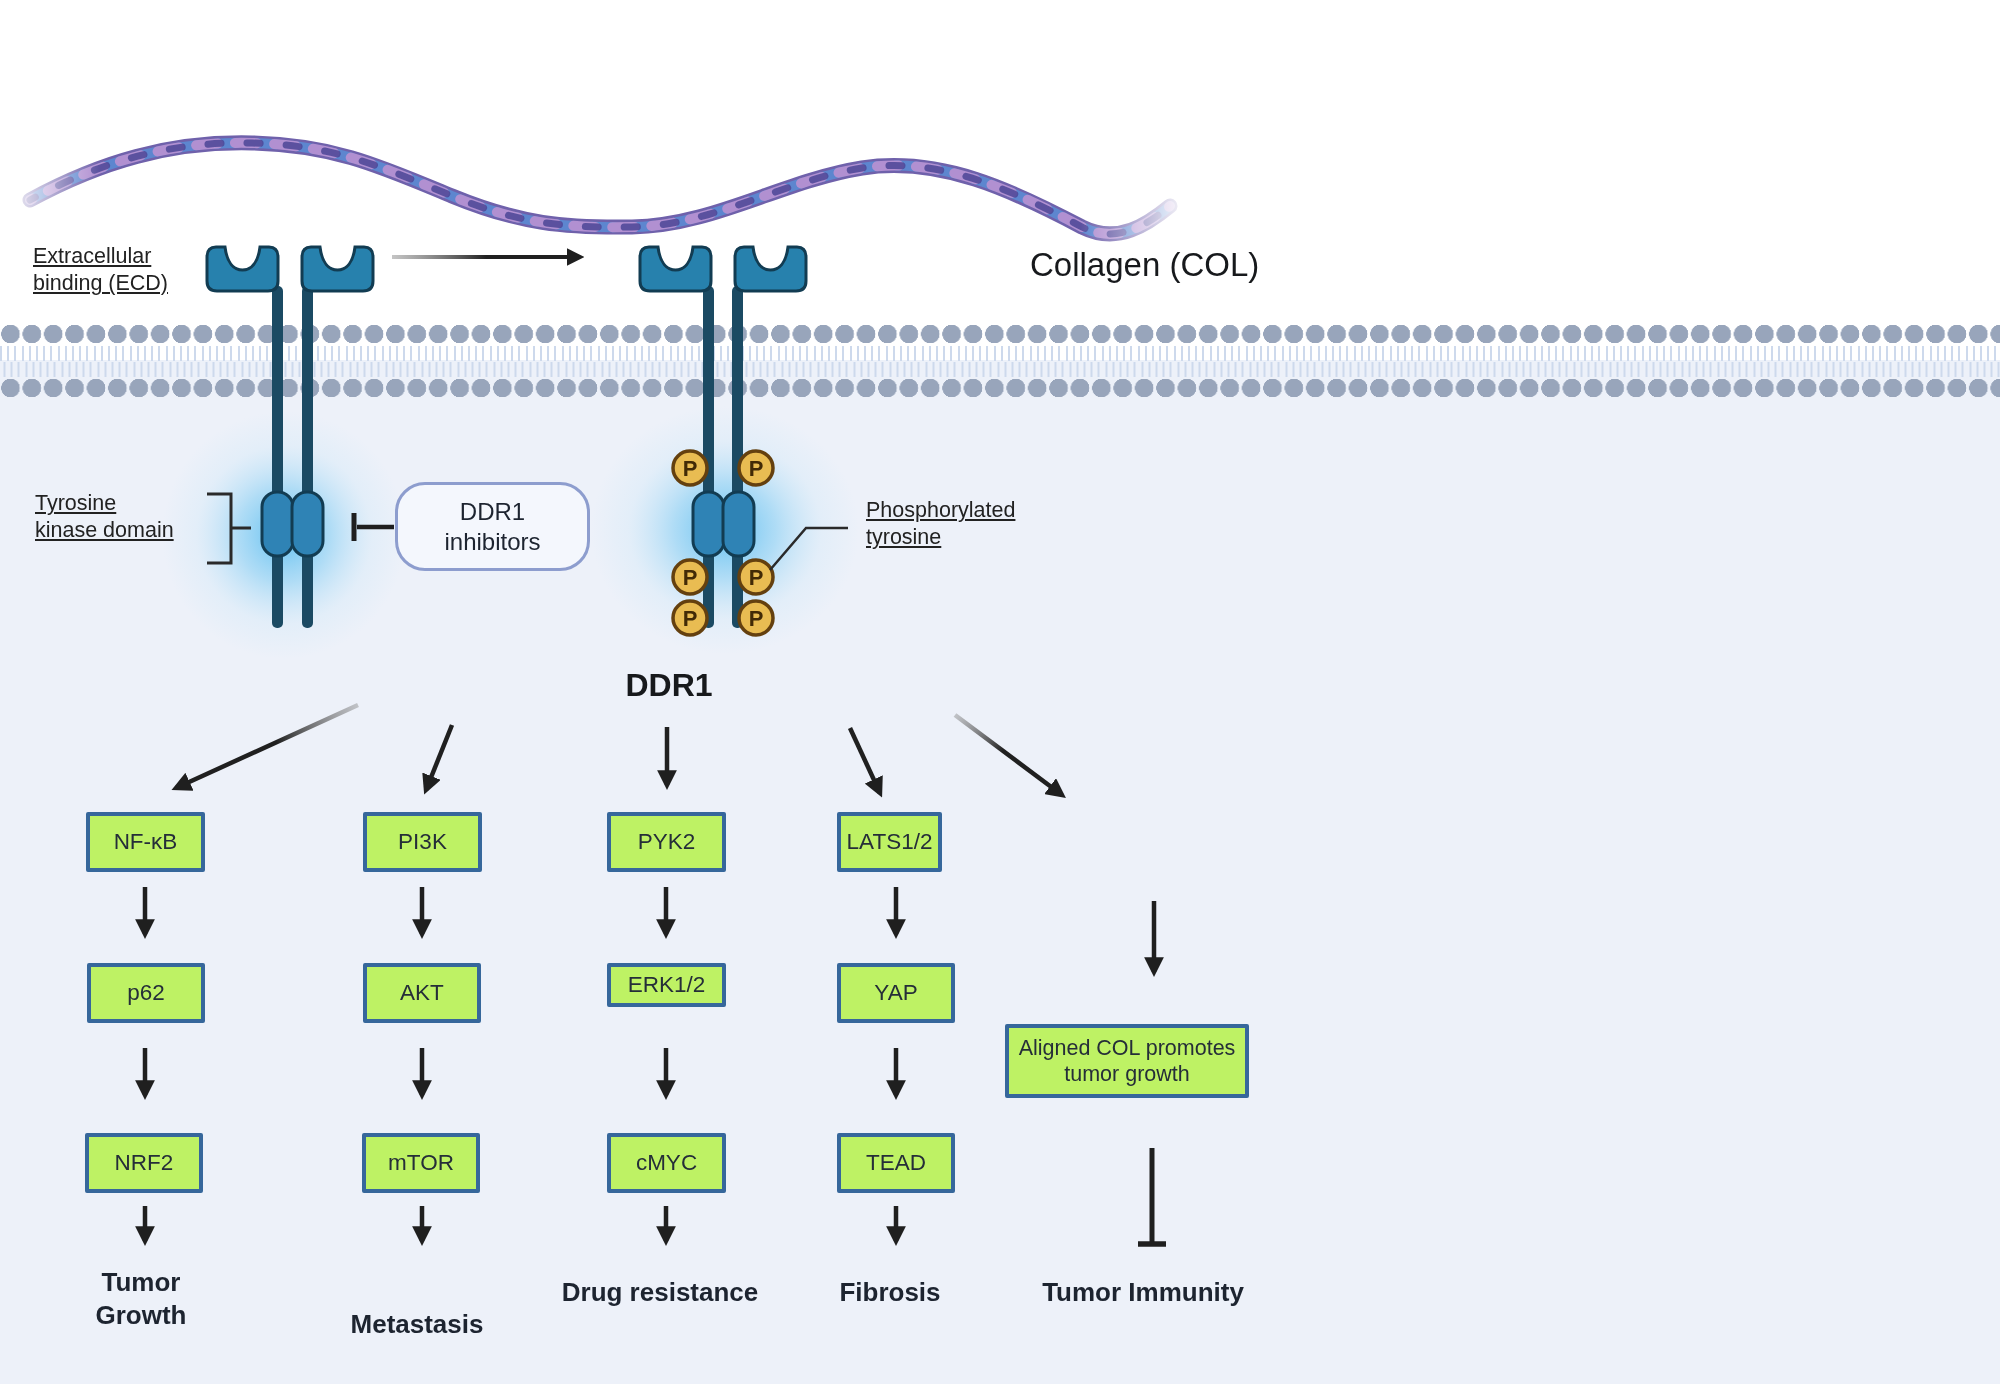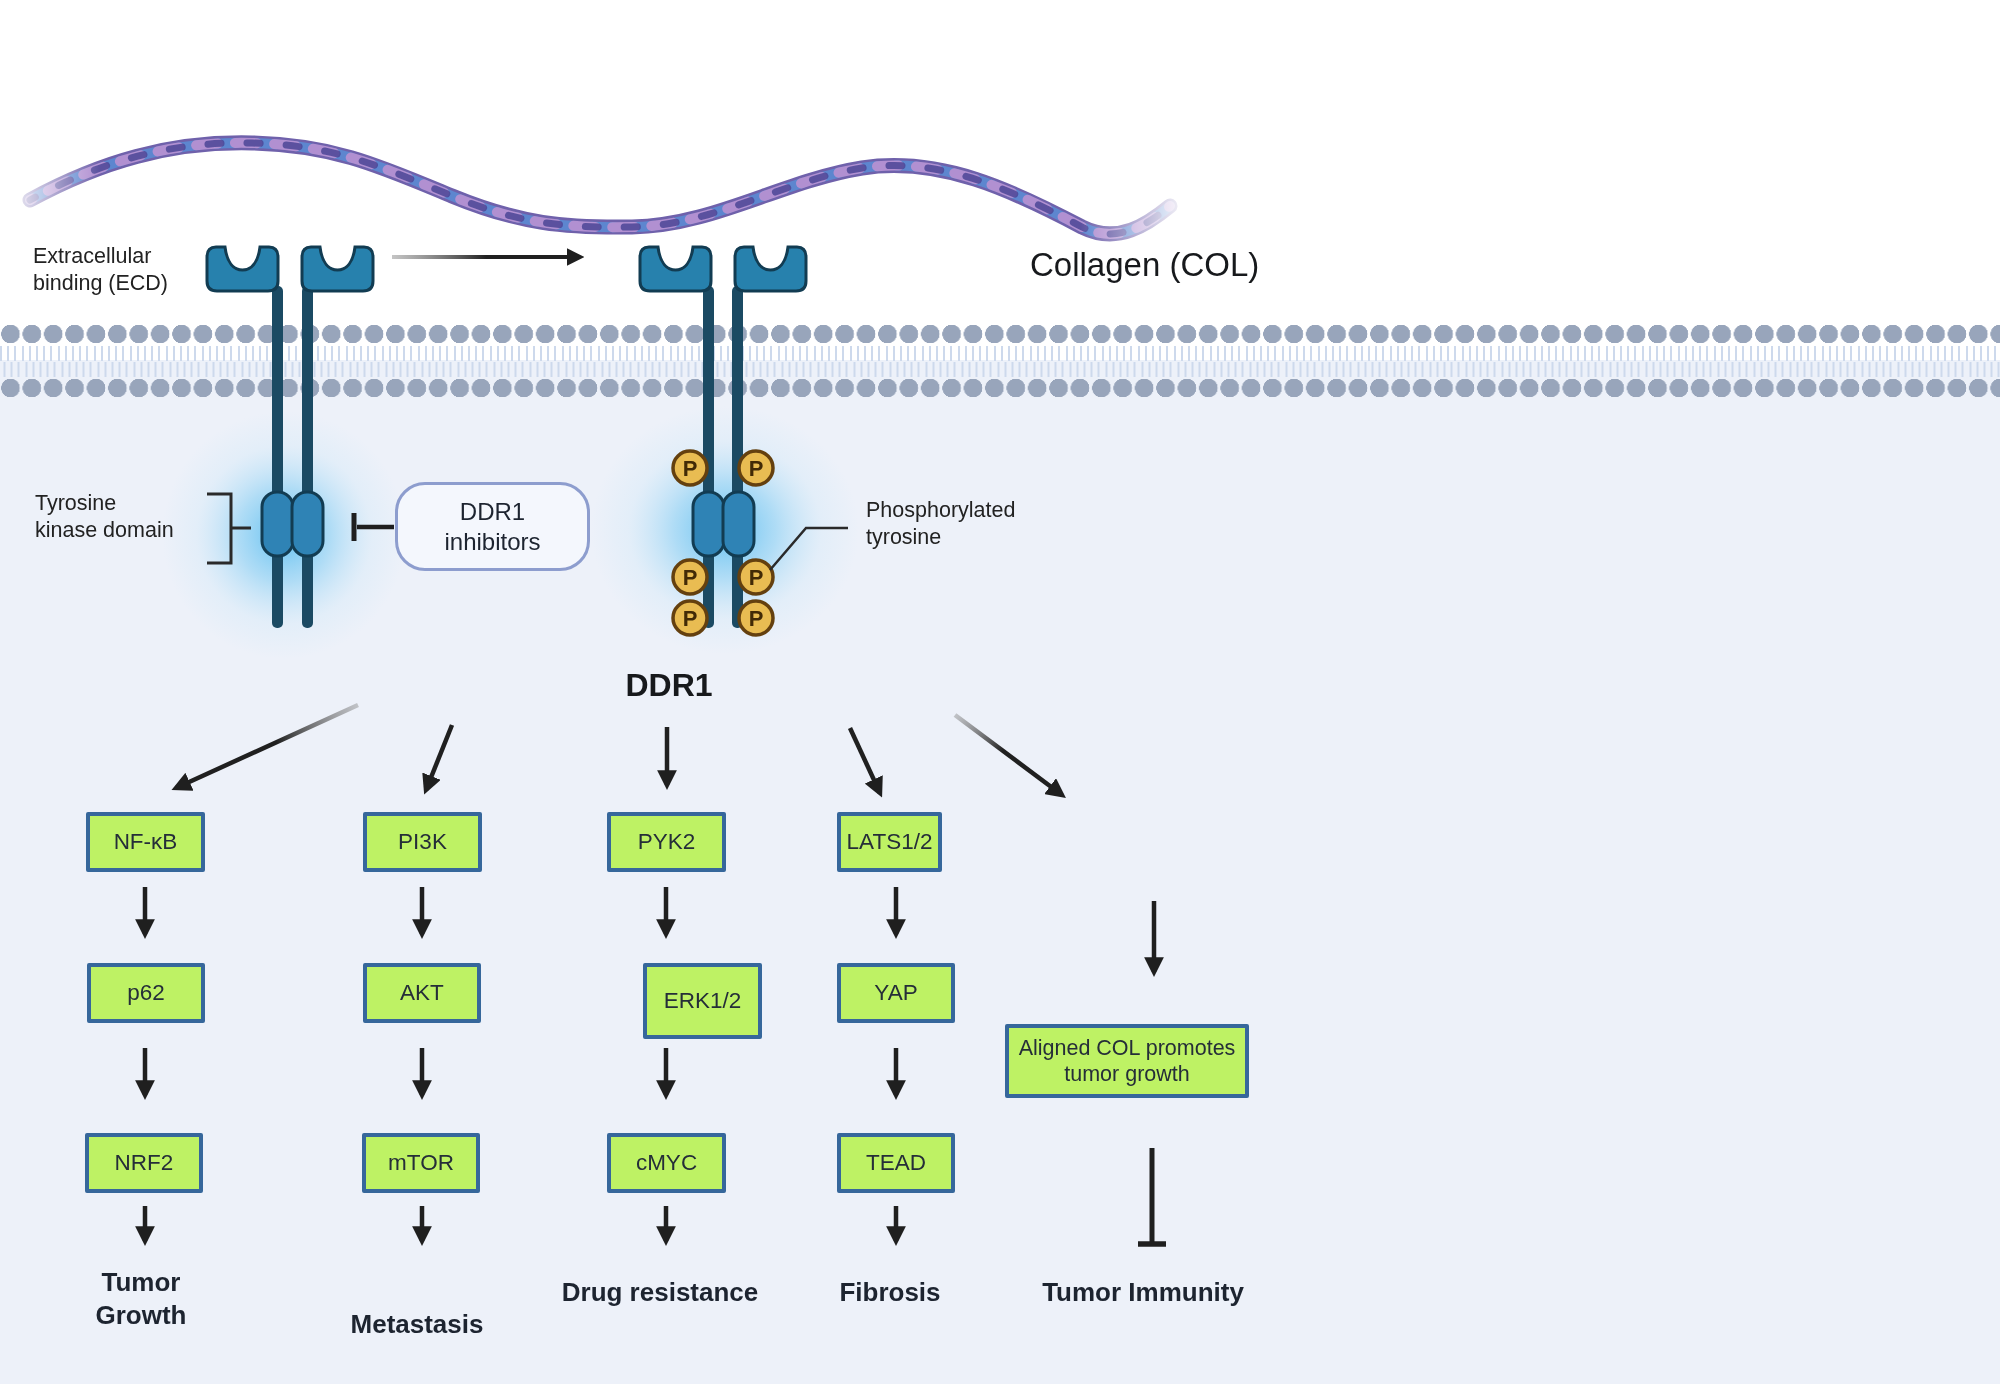--- a/index.html
+++ b/index.html
@@ -15,21 +15,21 @@
   .tails{left:0;width:2000px;height:15px;
          background-image:repeating-linear-gradient(90deg,#cdd9ec 0 2px,rgba(0,0,0,0) 2px 7.2px);}
   
   .node{display:flex;align-items:center;justify-content:center;text-align:center;
         background:#bef264;border:4px solid #36679b;border-radius:2px;
         font-size:22.5px;color:#252e38;box-sizing:border-box;}
   .node.ml{font-size:21.5px;line-height:26px;}
   
   .outcome{font-weight:bold;font-size:26px;line-height:33px;color:#1d2430;text-align:center;}
   
-  .lbl{font-size:21.5px;line-height:27px;color:#222;}
+  .lbl{font-size:21.5px;line-height:27px;color:#222;text-decoration:underline;}
   .title{font-weight:normal;font-size:33px;color:#17191c;}
   #ddr1-label{font-weight:bold;font-size:32px;color:#17191c;text-align:center;}
   
   #pill{left:395px;top:482px;width:195px;height:89px;background:#f4f7fd;border:3px solid #8d9dce;
         border-radius:30px;box-sizing:border-box;display:flex;flex-direction:column;
         align-items:center;justify-content:center;font-size:24px;line-height:30px;color:#1d2430;}
   svg text.pp{font-family:"Liberation Sans",sans-serif;font-size:22px;font-weight:bold;fill:#422a06;}
 </style>
 </head>
 <body>
@@ -198,21 +198,21 @@
   <div class="abs node" style="left:87px;top:963px;width:118px;height:60px;">p62</div>
   <div class="abs node" style="left:85px;top:1133px;width:118px;height:60px;">NRF2</div>
   <div class="abs outcome" style="left:66px;top:1266px;width:150px;">Tumor Growth</div>
 
   <div class="abs node" style="left:363px;top:812px;width:119px;height:60px;">PI3K</div>
   <div class="abs node" style="left:363px;top:963px;width:118px;height:60px;">AKT</div>
   <div class="abs node" style="left:362px;top:1133px;width:118px;height:60px;">mTOR</div>
   <div class="abs outcome" style="left:317px;top:1276px;width:200px;margin-top:32px;">Metastasis</div>
 
   <div class="abs node" style="left:607px;top:812px;width:119px;height:60px;">PYK2</div>
-  <div class="abs node" style="left:607px;top:963px;width:119px;height:76px;margin-left:36px;">ERK1/2</div>
+  <div class="abs node" style="left:607px;top:963px;width:119px;height:44px;">ERK1/2</div>
   <div class="abs node" style="left:607px;top:1133px;width:119px;height:60px;">cMYC</div>
   <div class="abs outcome" style="left:535px;top:1276px;width:250px;">Drug resistance</div>
 
   <div class="abs node" style="left:837px;top:812px;width:105px;height:60px;">LATS1/2</div>
   <div class="abs node" style="left:837px;top:963px;width:118px;height:60px;">YAP</div>
   <div class="abs node" style="left:837px;top:1133px;width:118px;height:60px;">TEAD</div>
   <div class="abs outcome" style="left:796px;top:1276px;width:188px;">Fibrosis</div>
 
   <div class="abs node ml" style="left:1005px;top:1024px;width:244px;height:74px;">
     <div>

